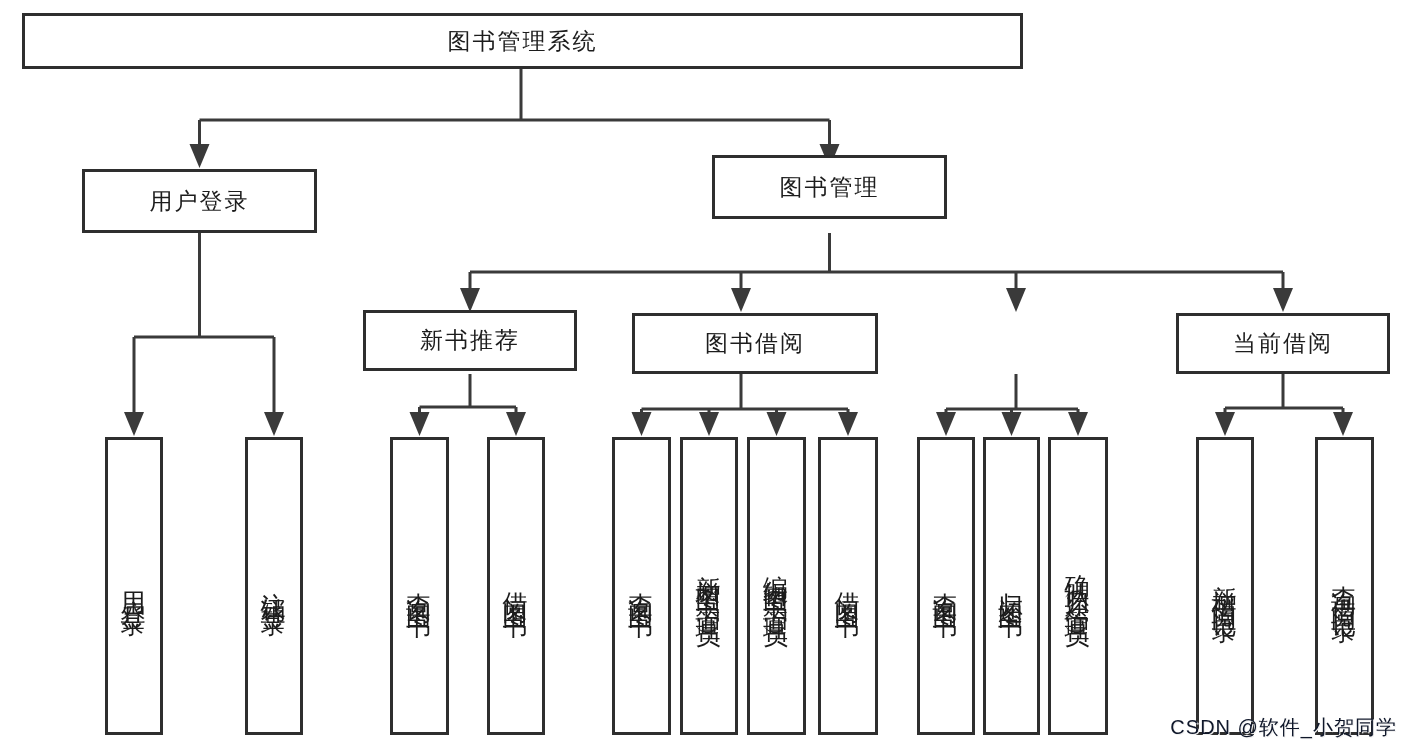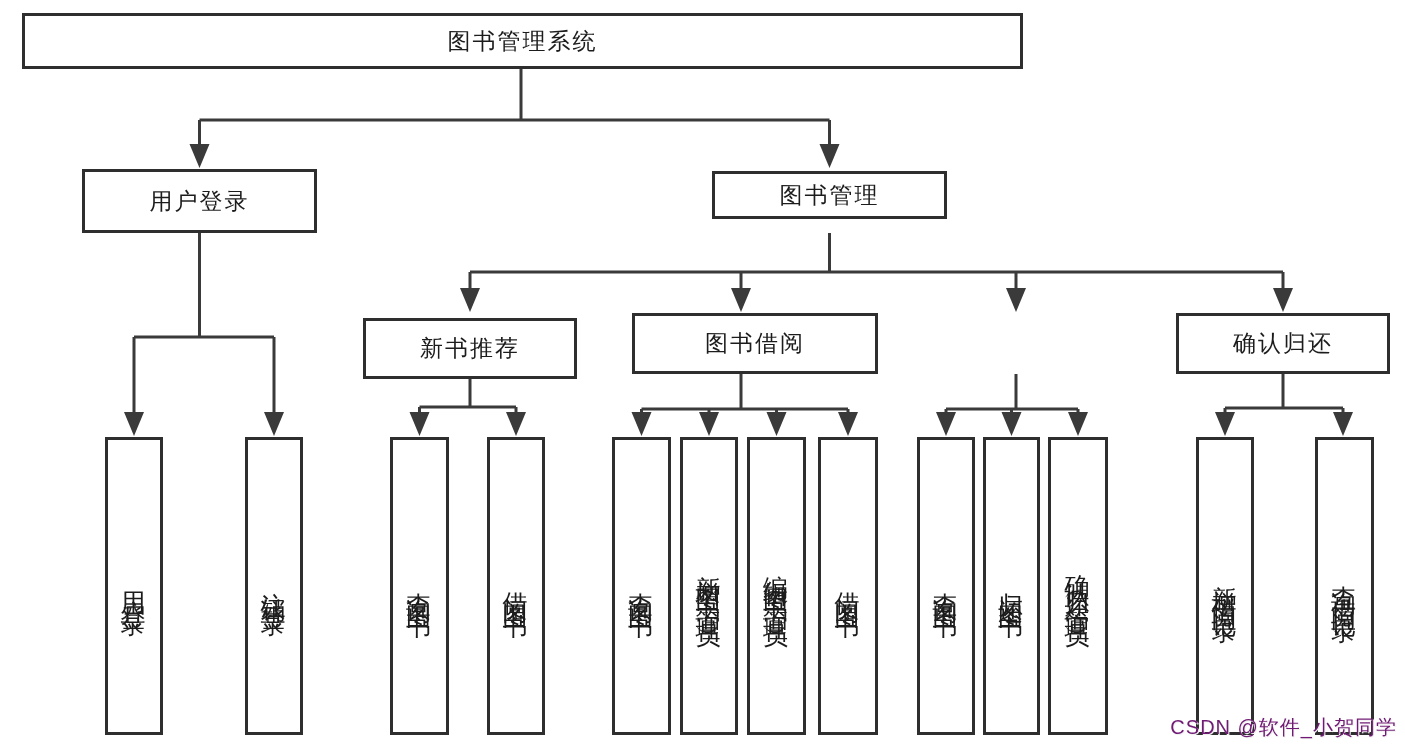--- a/index.html
+++ b/index.html
@@ -25,21 +25,21 @@
     text-orientation:mixed;
     font-size:25px;
     letter-spacing:7px;
     white-space:nowrap;
   }
   .watermark{
     position:absolute;
     right:8px;bottom:6px;
     font-size:20px;
     letter-spacing:1px;
-    color:#701a75;
+    color:#0f172a;
     text-shadow:1px 1px 0 #f0f0f0;
     white-space:nowrap;
   }
 </style>
 </head>
 <body>
 
 <div class="stage">
 
   <svg class="wires" viewBox="0 0 1405 747" xmlns="http://www.w3.org/2000/svg">
@@ -73,32 +73,32 @@
     </g>
   </svg>
 
   <div class="box h" style="left:22px;top:13px;width:1001px;height:56px">
     <span>图书管理系统</span>
   </div>
 
   <div class="box h" style="left:82px;top:169px;width:235px;height:64px">
     <span>用户登录</span>
   </div>
-  <div class="box h" style="left:712px;top:171px;width:235px;height:48px">
+  <div class="box h" style="left:712px;top:155px;width:235px;height:64px">
     <span>图书管理</span>
   </div>
 
-  <div class="box h" style="left:363px;top:318px;width:214px;height:61px">
+  <div class="box h" style="left:363px;top:310px;width:214px;height:61px">
     <span>新书推荐</span>
   </div>
   <div class="box h" style="left:632px;top:313px;width:246px;height:61px">
     <span>图书借阅</span>
   </div>
   <div class="box h" style="left:1176px;top:313px;width:214px;height:61px">
-    <span>确认归还</span>
+    <span>当前借阅</span>
   </div>
 
   <div class="box v" style="left:105px;top:437px;width:58px;height:298px">
     <span>用户登录</span>
   </div>
   <div class="box v" style="left:245px;top:437px;width:58px;height:298px">
     <span>注销登录</span>
   </div>
 
   <div class="box v" style="left:390px;top:437px;width:59px;height:298px">

